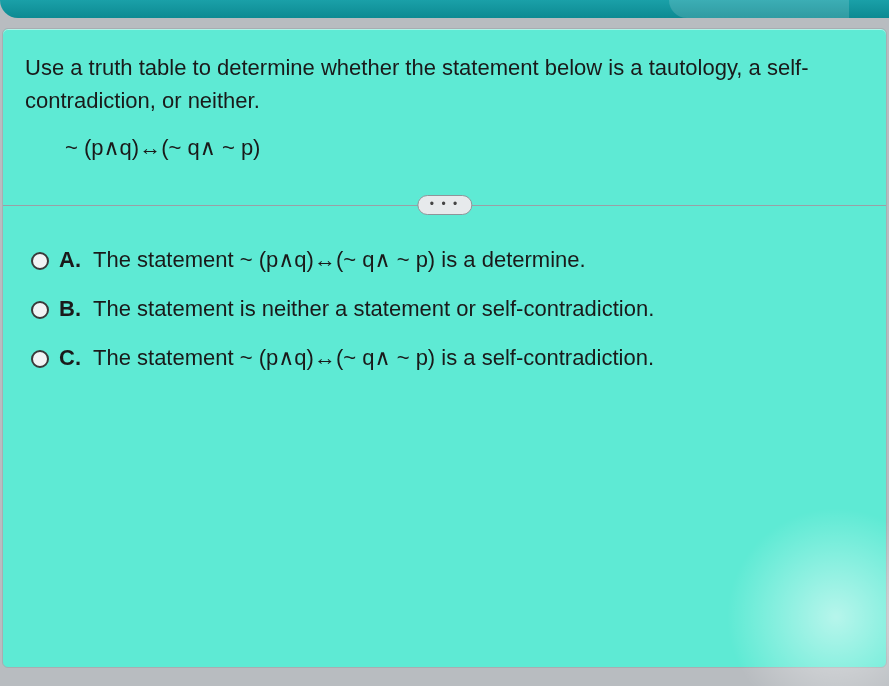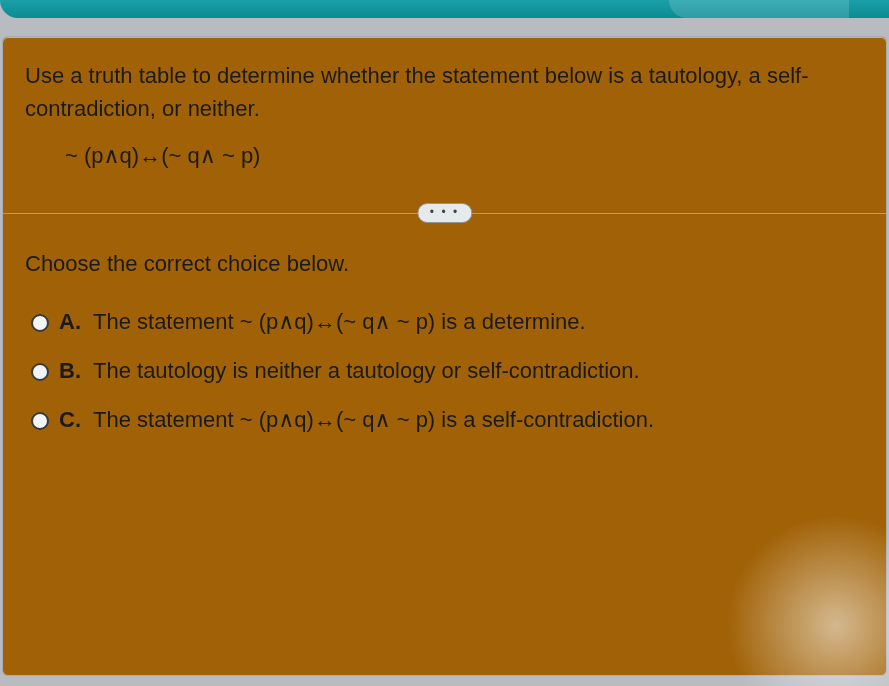--- a/index.html
+++ b/index.html
@@ -22,24 +22,24 @@
       position: absolute;
       right: 40px;
       top: 0;
       width: 180px;
       height: 18px;
       background: rgba(255,255,255,0.15);
       border-bottom-left-radius: 30px;
       border-bottom-right-radius: 0;
     }
     .card {
-      background: #a16207;
+      background: #5eead4;
       border: 1px solid #a8adb1;
       border-radius: 6px;
-      margin: 18px 2px 0 2px;
+      margin: 10px 2px 0 2px;
       padding: 22px 22px 80px 22px;
       min-height: 640px;
       box-shadow: inset 0 1px 0 rgba(255,255,255,0.5);
       position: relative;
     }
     .question-text {
       font-size: 22px;
       line-height: 1.5;
       color: #1a1a1a;
       margin-bottom: 18px;
@@ -131,37 +131,36 @@
 
   <p class="question-text">Use a truth table to determine whether the statement below is a tautology, a self-contradiction, or neither.</p>
 
   <p class="formula">~ (p∧q)↔(~ q∧ ~ p)</p>
 
   <div class="divider-wrap">
     <div class="divider-line"></div>
     <div class="dots-pill">• • •</div>
   </div>
 
-  <p class="prompt">Choose the correct choice below.</p>
 
   <div class="choices">
 
     <label class="choice">
       <span class="radio"></span>
       <span class="choice-letter">A.</span>
       <span class="choice-text">
         <span>The statement </span><span class="inline-formula">~ (p∧q)↔(~ q∧ ~ p)</span><span> is a determine.</span>
       </span>
     </label>
 
     <label class="choice">
       <span class="radio"></span>
       <span class="choice-letter">B.</span>
       <span class="choice-text">
-        <span>The tautology is neither a tautology or self-contradiction.</span><span class="inline-formula"></span><span></span>
+        <span>The statement is neither a statement or self-contradiction.</span><span class="inline-formula"></span><span></span>
       </span>
     </label>
 
     <label class="choice">
       <span class="radio"></span>
       <span class="choice-letter">C.</span>
       <span class="choice-text">
         <span>The statement </span><span class="inline-formula">~ (p∧q)↔(~ q∧ ~ p)</span><span> is a self-contradiction.</span>
       </span>
     </label>

